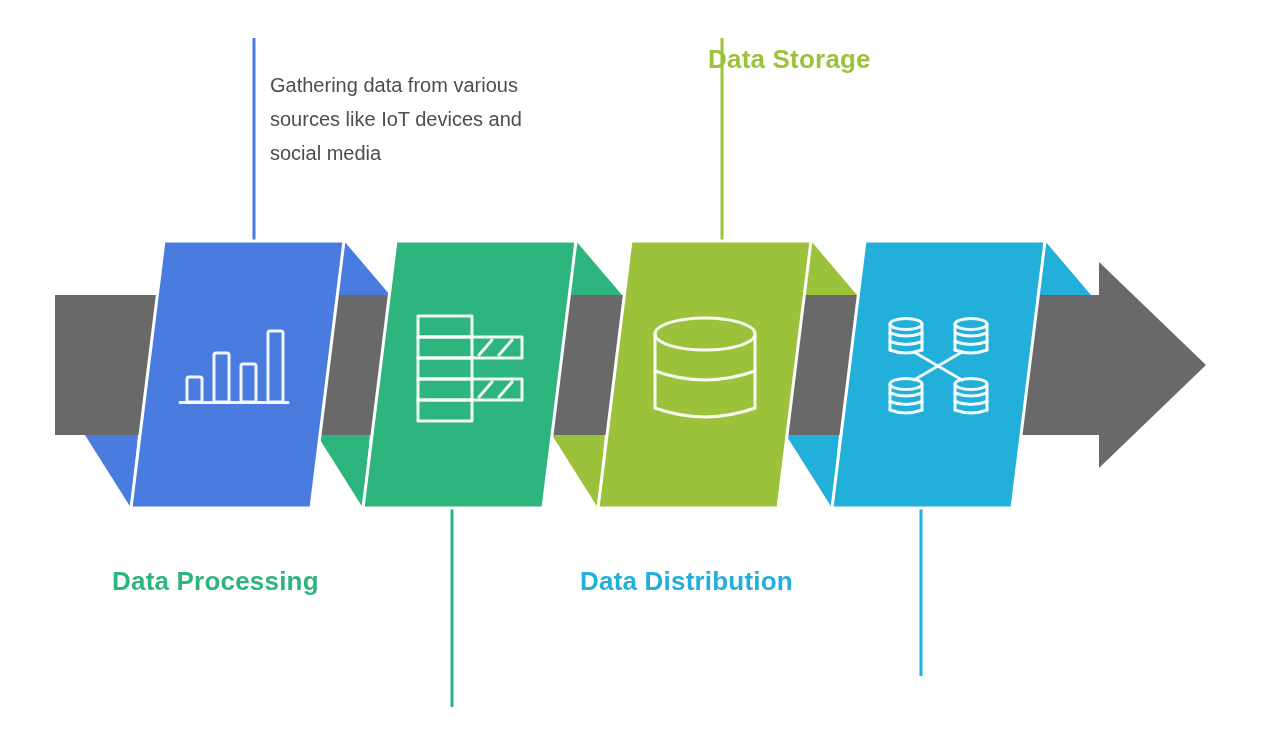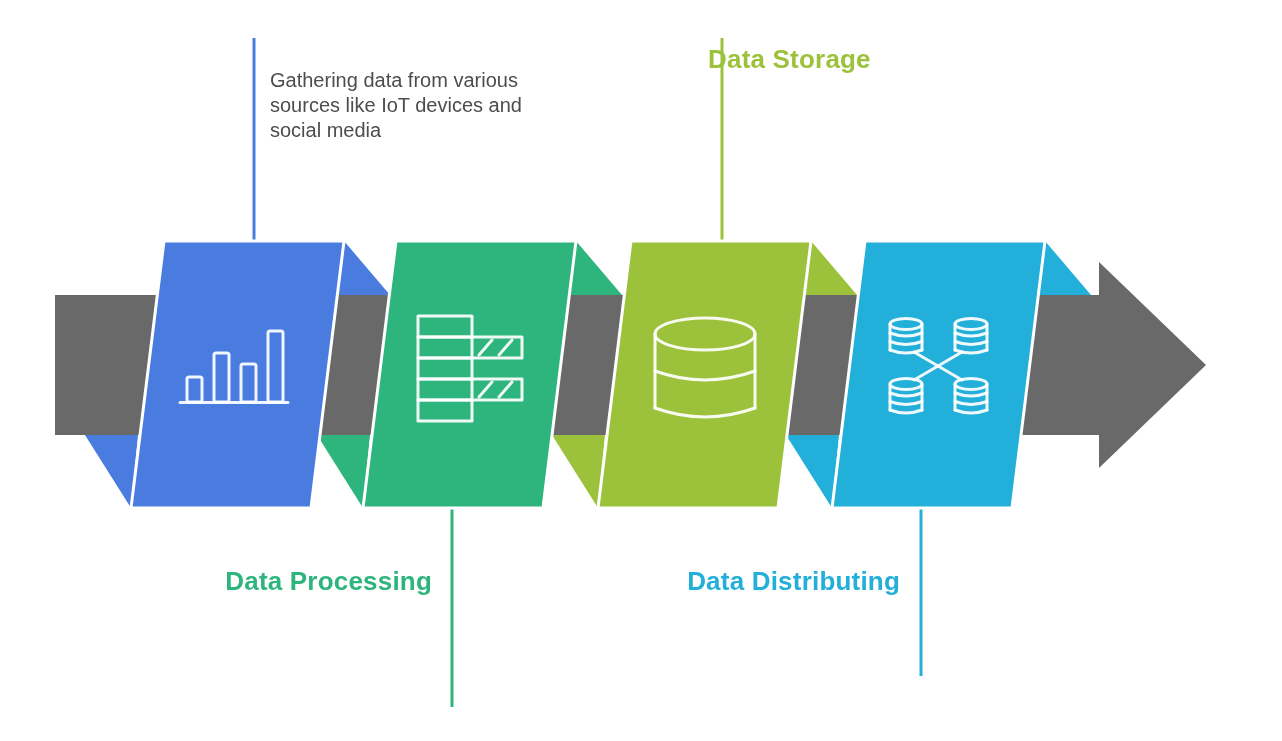--- a/index.html
+++ b/index.html
@@ -3,22 +3,22 @@
 <meta charset="utf-8">
 <style>
   html,body{margin:0;padding:0}
   body{
     width:1282px;height:741px;background:#ffffff;position:relative;overflow:hidden;
     font-family:"Liberation Sans",sans-serif;
   }
   #canvas{position:absolute;left:0;top:0;width:1282px;height:741px}
   .stage-label{position:absolute}
   .stage-title{font-size:26px;font-weight:700;letter-spacing:.2px;line-height:30px}
-  .stage-desc{font-size:20px;color:#4d4d4d;line-height:25px;margin-top:24px}
-  .align-right{text-align:right}
+  .stage-desc{font-size:20px;color:#4d4d4d;line-height:34px;margin-top:24px}
+  .align-right{text-align:left}
   .align-right .stage-desc{margin-left:auto}
   .c-collection{color:#4a7cdf}
   .c-processing{color:#2eb57e}
   .c-storage{color:#9cc23b}
   .c-distribution{color:#22afd9}
   .main-shape{stroke:#ffffff;stroke-width:3;stroke-linejoin:miter}
   .icon{fill:none;stroke:#ffffff;stroke-opacity:.92;stroke-width:3;stroke-linecap:round;stroke-linejoin:round}
   .connector{stroke-width:3}
 </style>
 </head>
@@ -122,14 +122,14 @@
 
 <div class="stage-label" style="left:708px;top:44px;width:270px">
   <div class="stage-title c-storage">Data Storage</div>
 </div>
 
 <div class="stage-label align-right" style="left:112px;top:566px;width:320px">
   <div class="stage-title c-processing">Data Processing</div>
 </div>
 
 <div class="stage-label align-right" style="left:580px;top:566px;width:320px">
-  <div class="stage-title c-distribution">Data Distributing</div>
+  <div class="stage-title c-distribution">Data Distribution</div>
 </div>
 
 </body></html>

